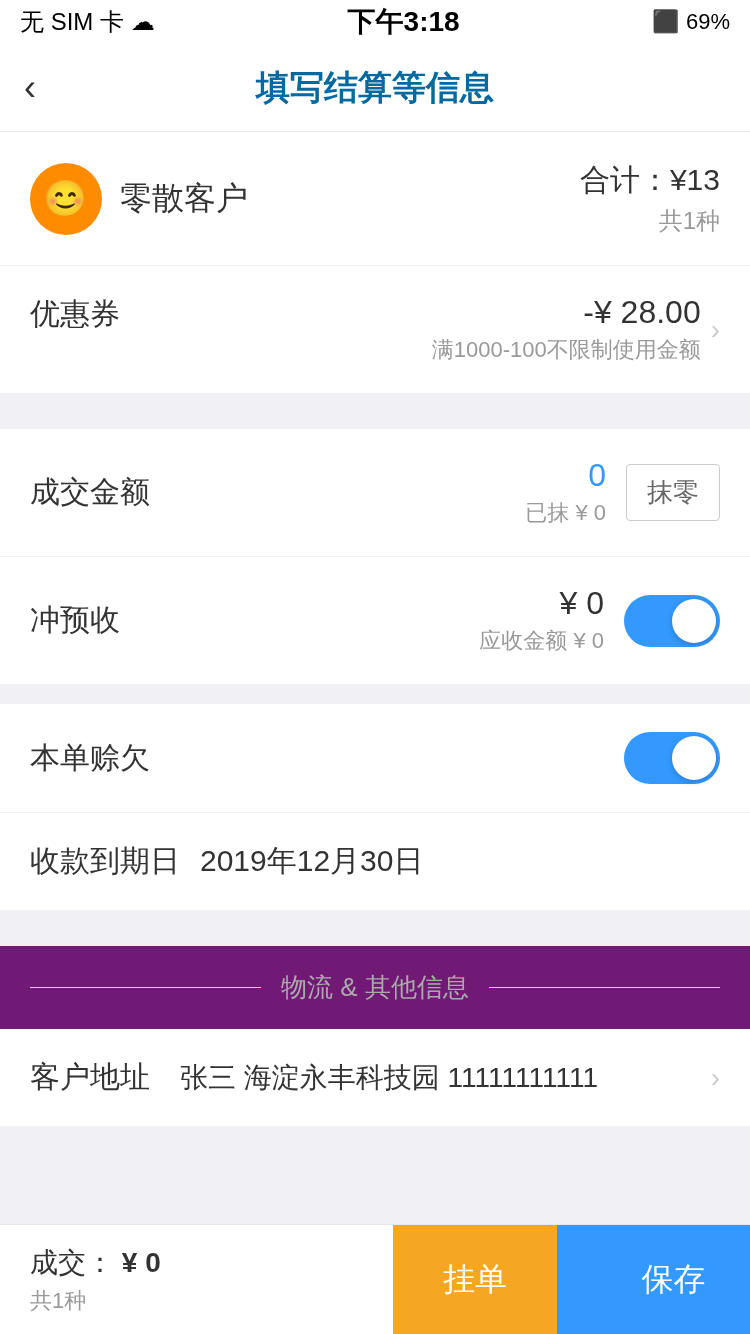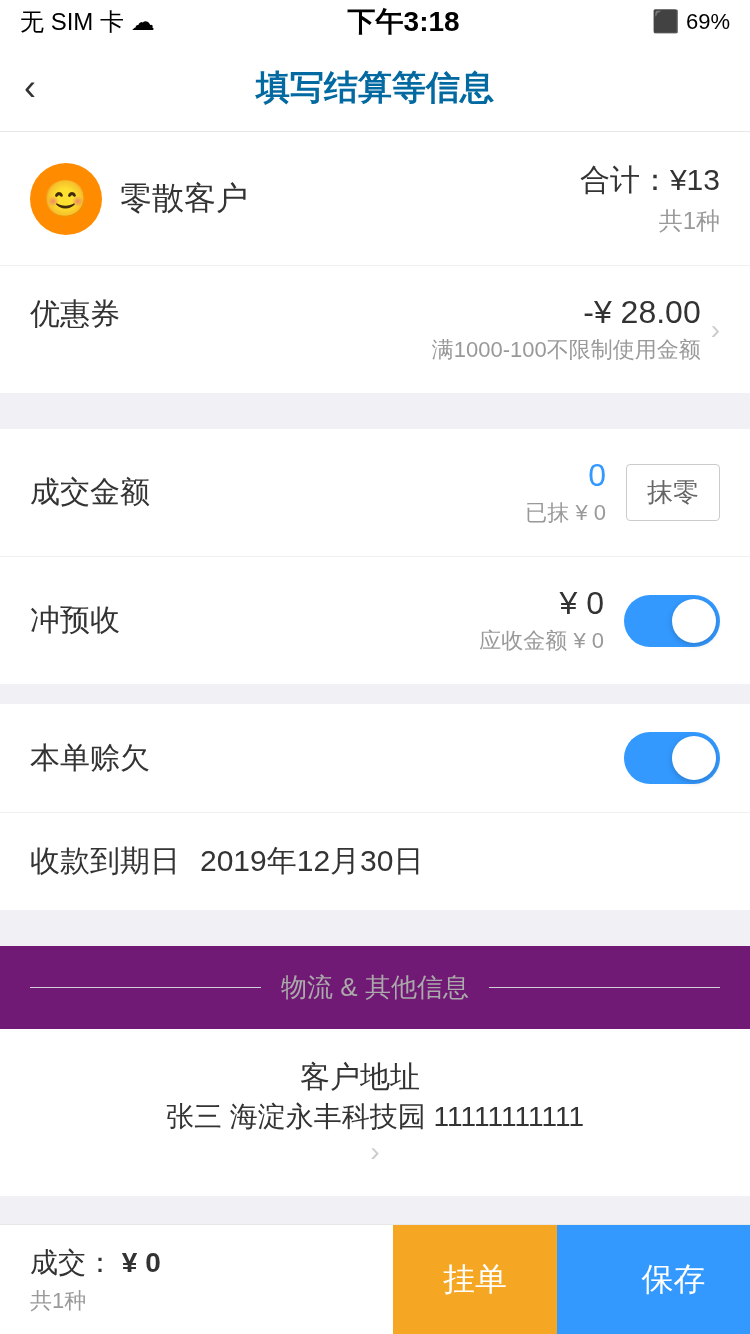--- a/index.html
+++ b/index.html
@@ -276,21 +276,20 @@
       padding: 0 20px;
     }
 
     
     .address-row {
       background: #fff;
       padding: 28px 30px;
       display: flex;
       align-items: center;
       justify-content: space-between;
-      flex-direction: column;
     }
     .address-label {
       font-size: 30px;
       color: #333;
       margin-right: 30px;
       white-space: nowrap;
     }
     .address-value {
       font-size: 28px;
       color: #333;

